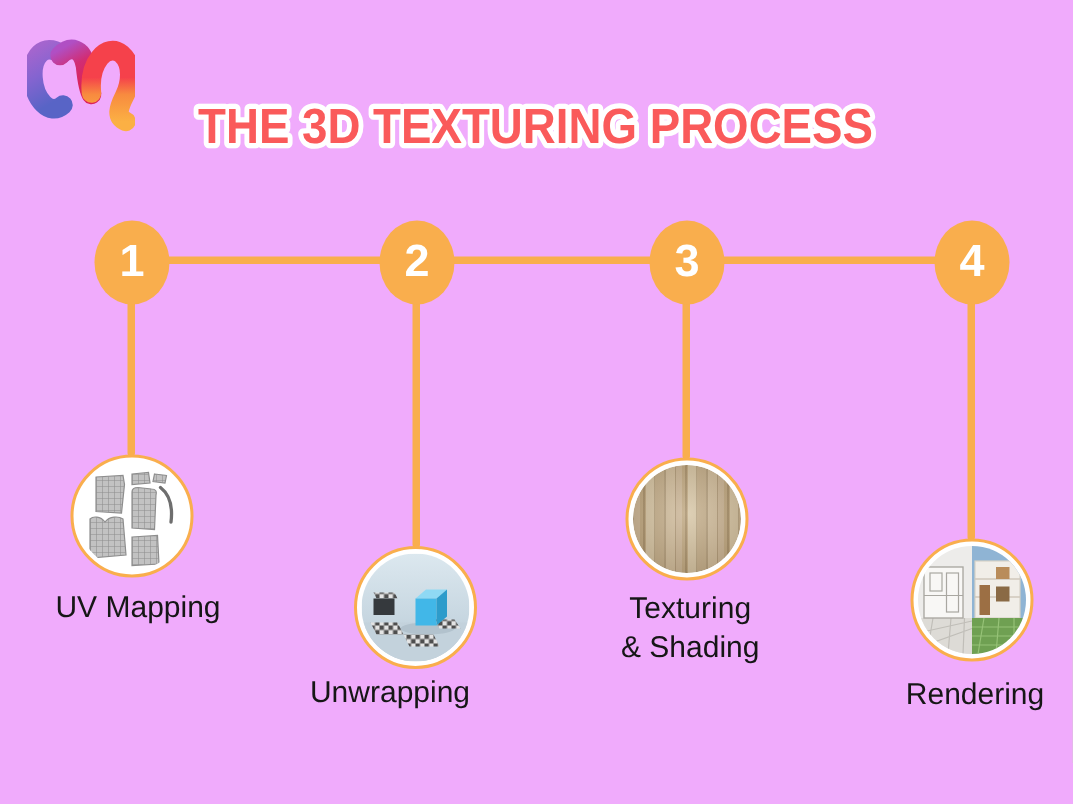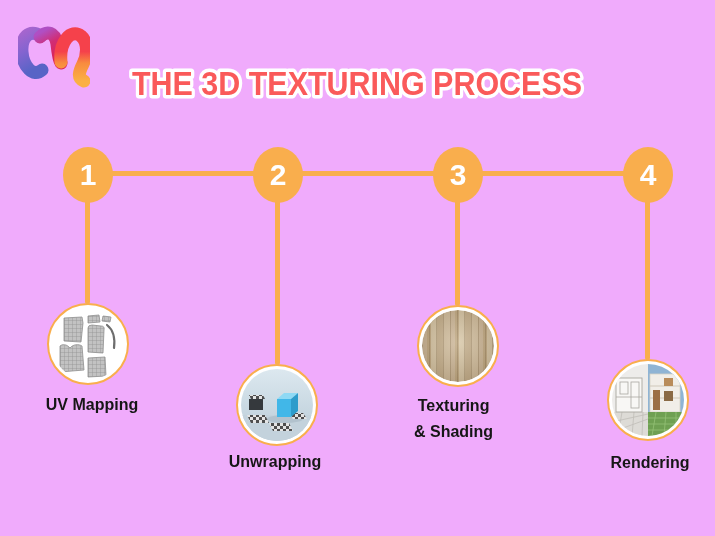--- a/index.html
+++ b/index.html
@@ -40,26 +40,26 @@
   .marble{
     width:72px; height:72px; border-radius:50%;
     background:
       radial-gradient(circle at 50% 45%, rgba(255,255,255,0.18), rgba(92,72,42,0.28) 97%),
       repeating-linear-gradient(90deg, rgba(118,94,58,0.35) 0 1px, rgba(0,0,0,0) 1px 7px),
       repeating-linear-gradient(90deg,
         #CBB596 0 5px, #BFA780 5px 9px, #D7C6A6 9px 15px,
         #C3AD8A 15px 21px, #D0BC9C 21px 28px);
   }
   .step-label{
-    position:absolute; color:#161616; font-size:16px; font-weight:700;
+    position:absolute; color:#161616; font-size:20px; font-weight:400;
     line-height:26px; white-space:pre-line;
   }
   .step-label.centered{transform:translateX(-50%); text-align:center;}
   .step-label.s1{left:92px;  top:392px;}
-  .step-label.s2{left:275px; top:449px;}
+  .step-label.s2{left:260px; top:449px;}
   .step-label.s3{left:414px; top:393px; text-align:center;}
   .step-label.s4{left:650px; top:450px;text-align:right;}
 </style>
 </head>
 <body>
 
 <div class="canvas">
 
   <svg class="logo" viewBox="0 0 72 66" aria-hidden="true">
     <defs>

